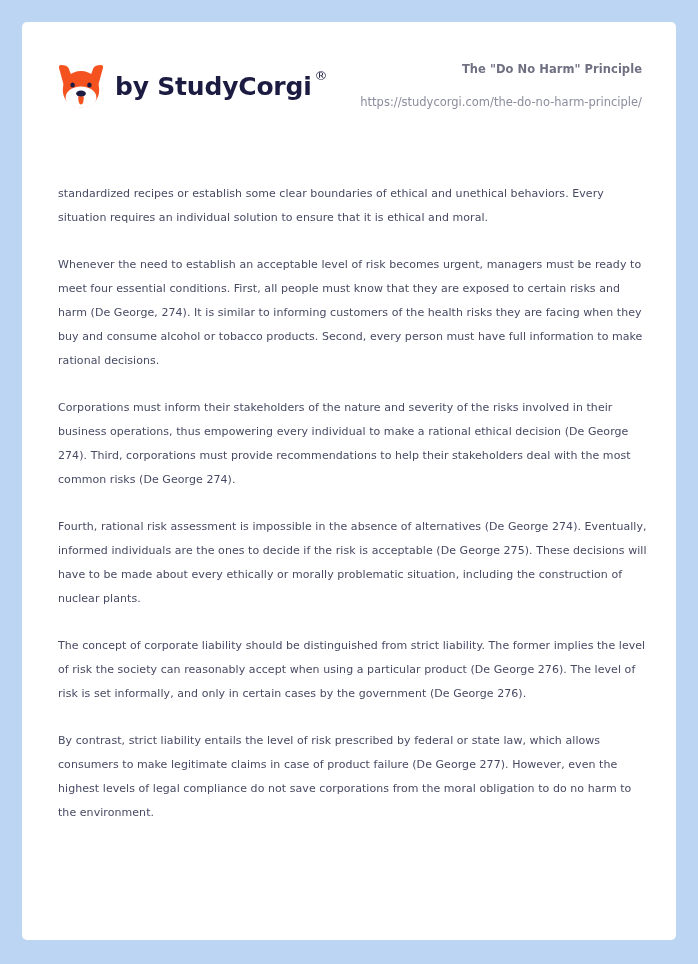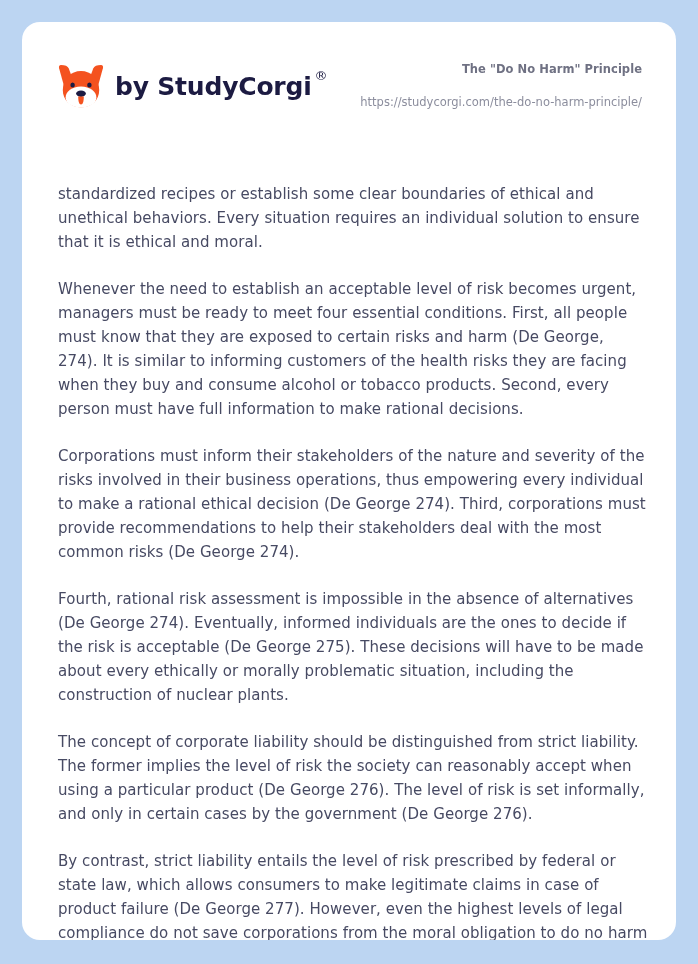--- a/index.html
+++ b/index.html
@@ -15,21 +15,21 @@
     overflow: hidden;
   }
 
   .page-card {
     position: absolute;
     left: 22px;
     top: 22px;
     width: 654px;
     height: 918px;
     background: #ffffff;
-    border-radius: 18px;
+    border-radius: 5px;
     box-sizing: border-box;
     overflow: hidden;
   }
 
   
   .doc-header {
     position: absolute;
     left: 0;
     top: 0;
     width: 654px;
@@ -97,21 +97,21 @@
 
   
   .doc-body {
     position: absolute;
     left: 36px;
     top: 160px;
     width: 590px;
   }
 
   .doc-paragraph {
-    font-size: 15px;
+    font-size: 11px;
     line-height: 24px;
     color: #474a63;
     margin: 0 0 23px 0;
     text-align: left;
     letter-spacing: 0.06px;
   }
 
   .doc-paragraph:last-child {
     margin-bottom: 8px;
   }

